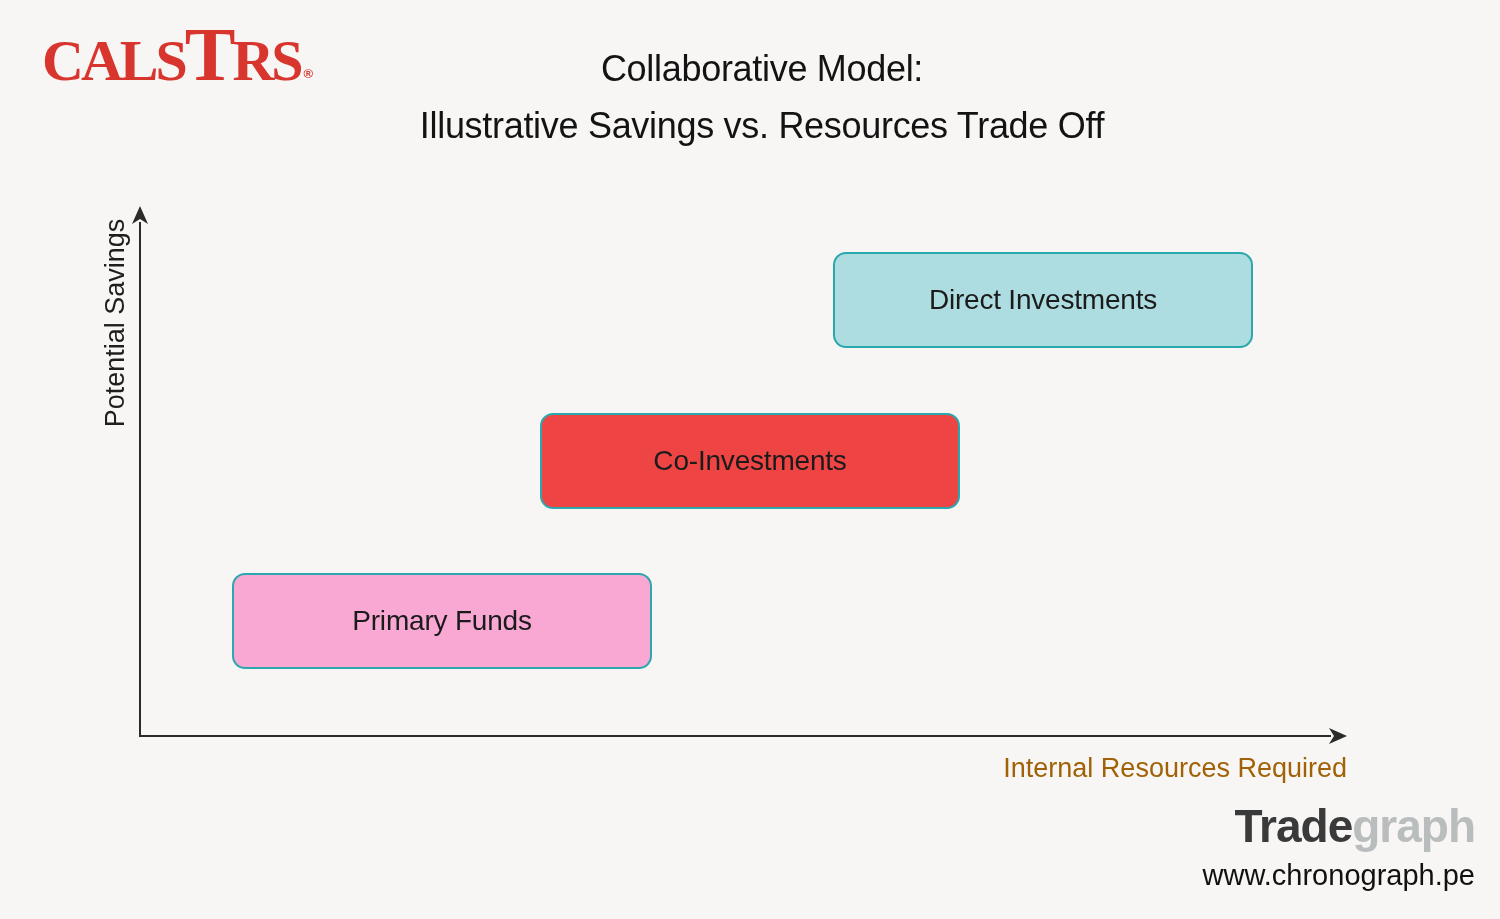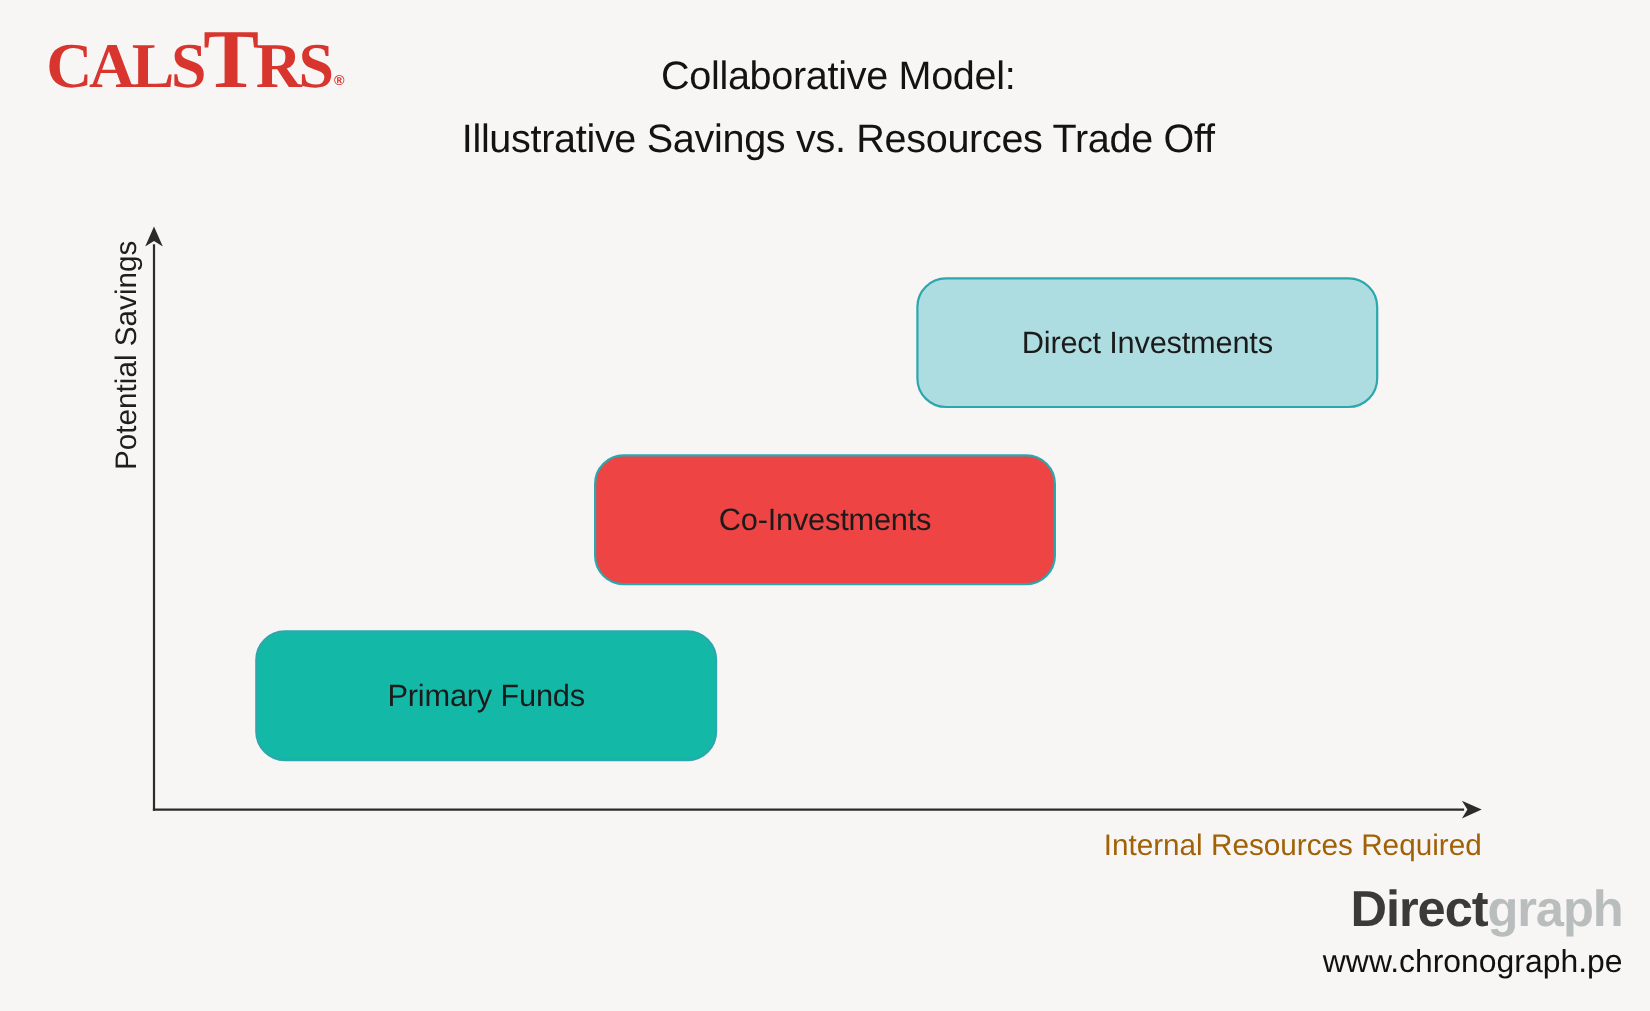--- a/index.html
+++ b/index.html
@@ -88,24 +88,24 @@
     top: 753px;
     font-size: 27px;
     color: #a16207;
     white-space: nowrap;
   }
 
   
   .node-box {
     position: absolute;
     width: 420px;
-    height: 119px;
+    height: 96px;
     border: 2px solid #2ba7ad;
     background: #aedde1;
-    border-radius: 27px;
+    border-radius: 13px;
     display: flex;
     align-items: center;
     justify-content: center;
     box-sizing: border-box;
   }
   .node-box .node-label {
     font-size: 28px;
     color: #1b1b1b;
     letter-spacing: -0.2px;
   }
@@ -157,30 +157,30 @@
     </g>
     <g fill="#2b2b2b" stroke="none">
       <polygon points="140,206 132,224 140,219 148,224"></polygon>
       <polygon points="1347,736 1329,728 1334,736 1329,744"></polygon>
     </g>
   </svg>
 
   <div class="y-axis-label">Potential Savings</div>
   <div class="x-axis-label">Internal Resources Required</div>
 
-  <div class="node-box node-primary" style="background-color: #14b8a6; border-color: rgb(43, 167, 173);">
+  <div class="node-box node-primary" style="background-color: #f9a8d4; border-color: rgb(43, 167, 173);">
     <span class="node-label">Primary Funds</span>
   </div>
   <div class="node-box node-co" style="background-color: #ef4444; border-color: rgb(43, 167, 173);">
     <span class="node-label">Co-Investments</span>
   </div>
   <div class="node-box node-direct" style="background-color: rgb(174, 221, 225); border-color: rgb(43, 167, 173);">
     <span class="node-label">Direct Investments</span>
   </div>
 
   <div class="brand-block">
     <div class="brand-word">
-      <span style="color: rgb(58, 58, 58);">Direct</span><span style="color: rgb(185, 189, 189);">graph</span>
+      <span style="color: rgb(58, 58, 58);">Trade</span><span style="color: rgb(185, 189, 189);">graph</span>
     </div>
     <div class="brand-site">www.chronograph.pe</div>
   </div>
 
 </div>
 
 </body></html>

